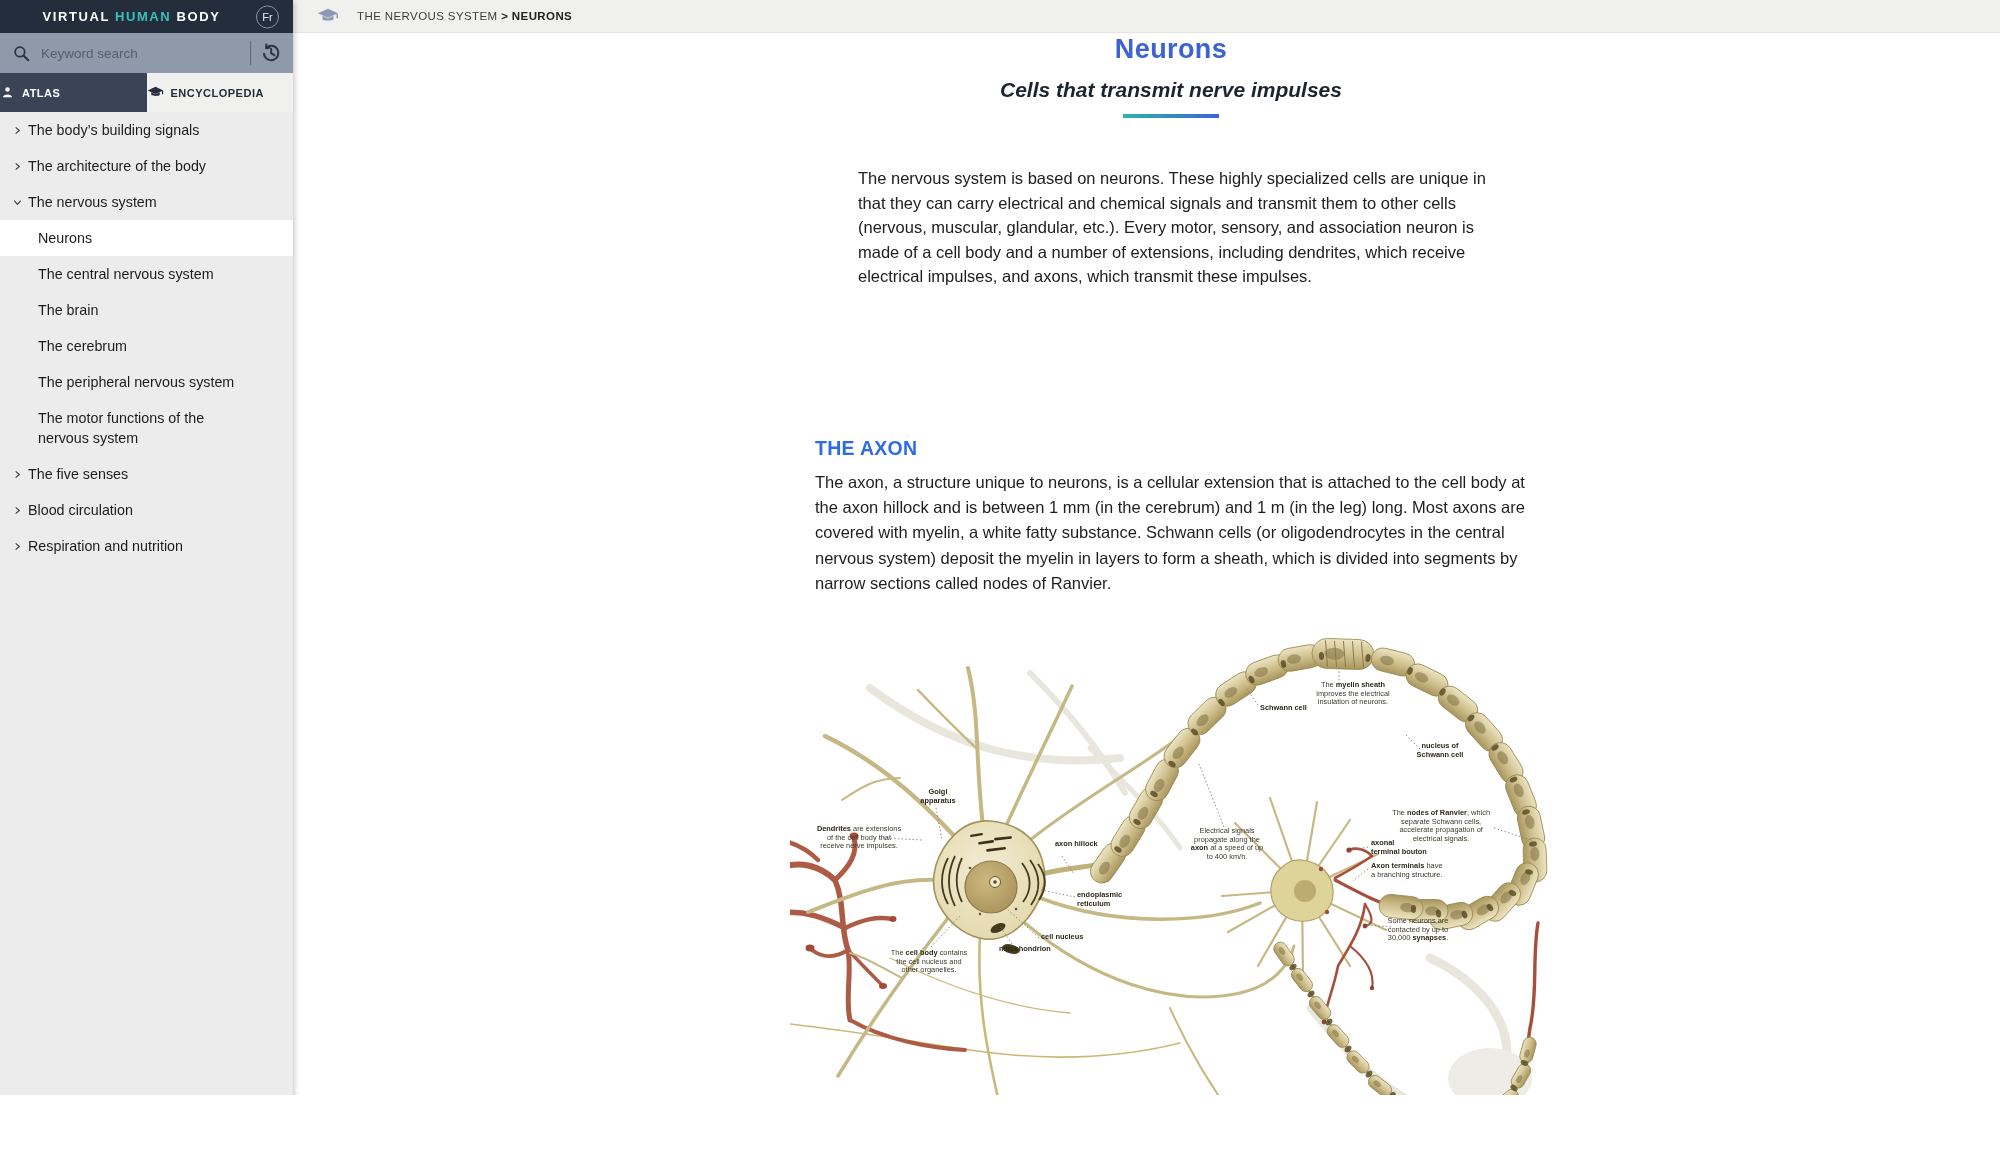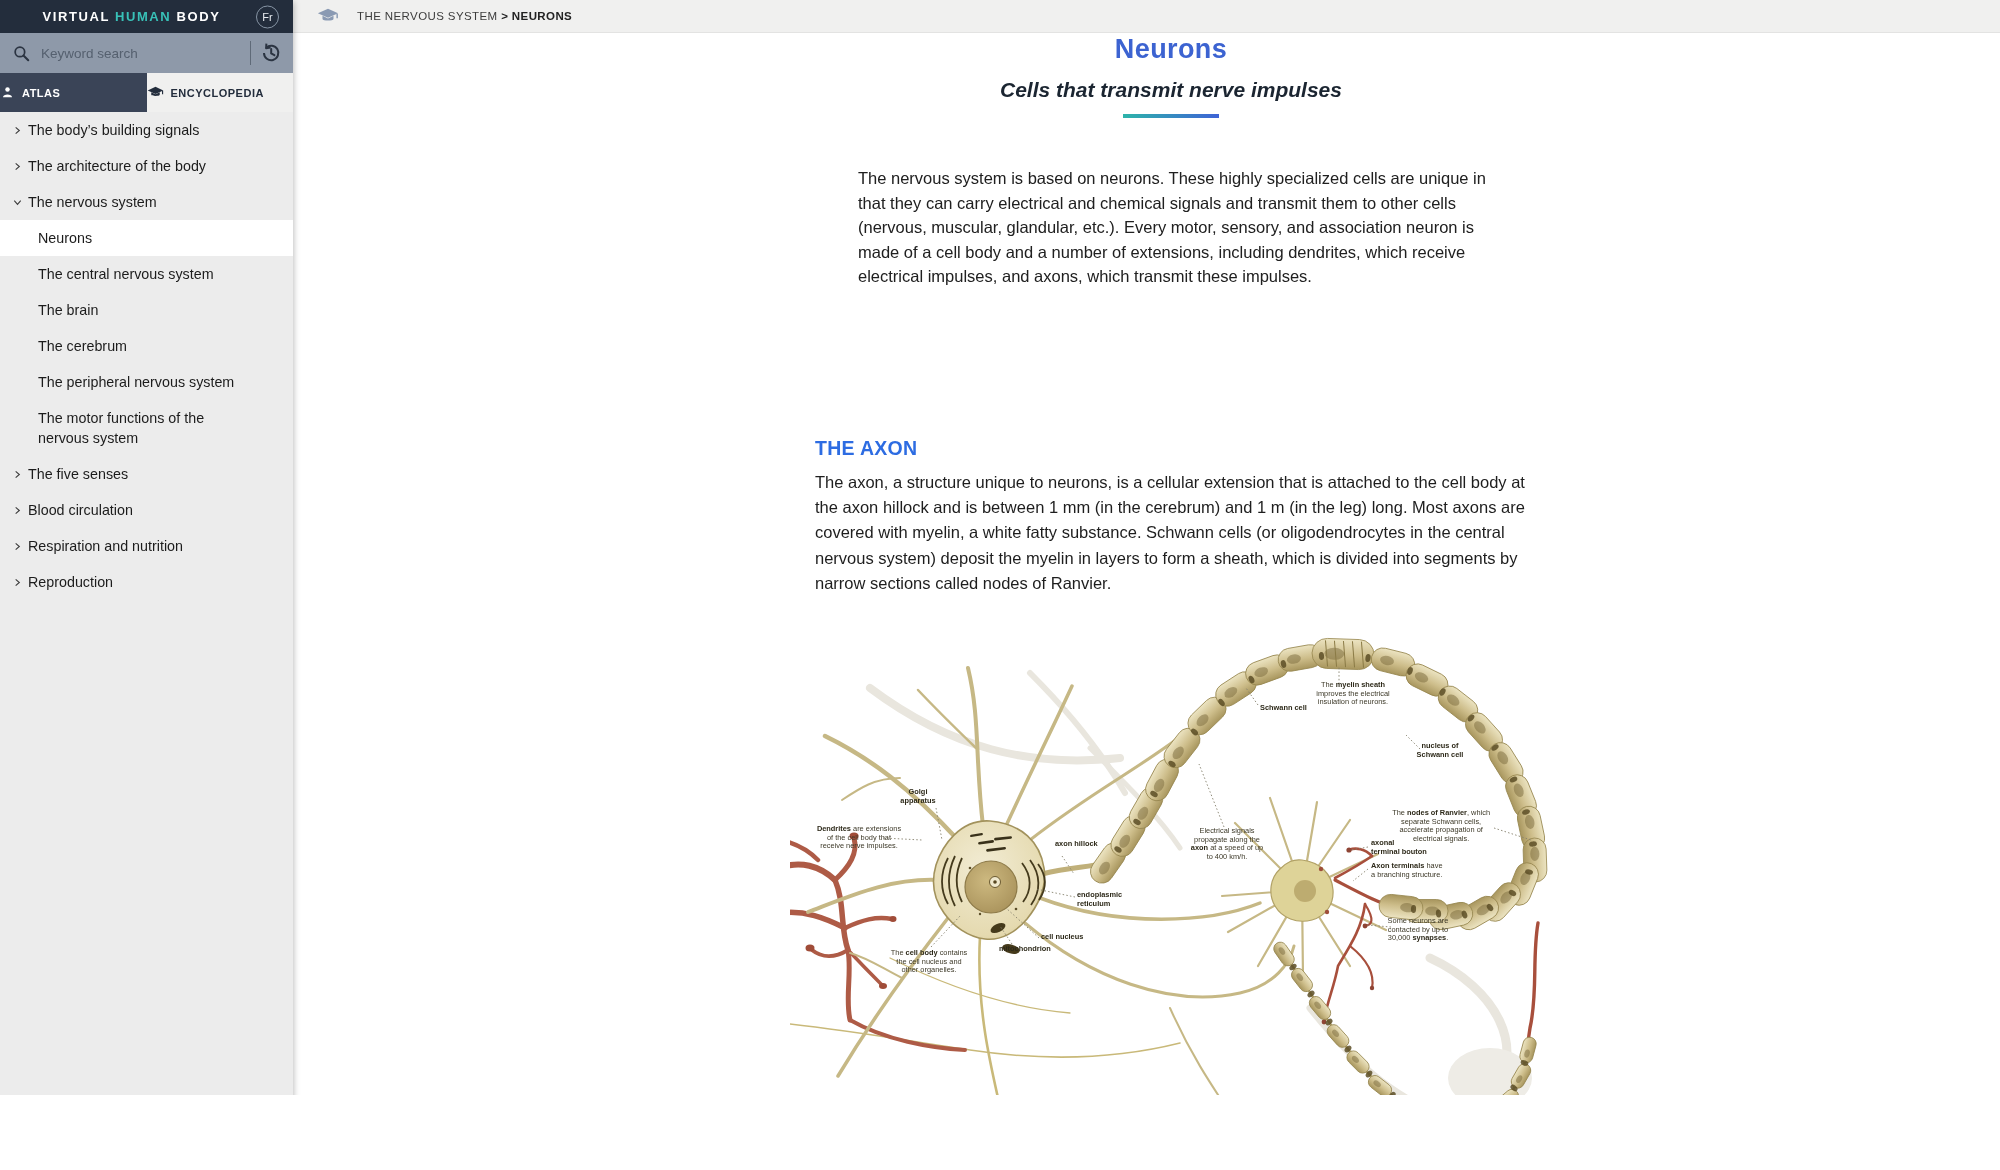--- a/index.html
+++ b/index.html
@@ -171,28 +171,20 @@
           <span>Blood circulation</span>
         </div>
         <div class="tree-item">
           <span class="chev">
             <svg viewBox="0 0 24 24">
               <path d="M8 5l8 7-8 7" fill="none" stroke="currentColor" stroke-width="2.4"></path>
             </svg>
           </span>
           <span>Respiration and nutrition</span>
         </div>
-        <div class="tree-item">
-          <span class="chev">
-            <svg viewBox="0 0 24 24">
-              <path d="M8 5l8 7-8 7" fill="none" stroke="currentColor" stroke-width="2.4"></path>
-            </svg>
-          </span>
-          <span>Reproduction</span>
-        </div>
       </div>
     <div class="sb-footer">
       <svg viewBox="0 0 24 24" width="22" height="22">
         <circle cx="11" cy="13" r="8.2" fill="none" stroke="#1f2a38" stroke-width="1.8"></circle>
         <circle cx="11" cy="13" r="4.4" fill="none" stroke="#1f2a38" stroke-width="1.7"></circle>
         <circle cx="11" cy="13" r="1.5" fill="#1f2a38"></circle>
         <line x1="11" y1="13" x2="18.5" y2="5.5" stroke="#1f2a38" stroke-width="1.8"></line>
         <path d="M17,3.2 L21.5,2.6 L20.6,7 Z" fill="#1f2a38"></path>
       </svg>
       <span>TEST YOUR KNOWLEDGE</span>
@@ -571,21 +563,21 @@
             <div><span>improves the electrical</span></div>
             <div><span>insulation of neurons.</span></div>
           </div>
           <div class="illu-label" style="left: 470px; top: 76px;">
             <div><b>Schwann cell</b></div>
           </div>
           <div class="illu-label c" style="left: 650px; top: 114px;">
             <div><b>nucleus of</b></div>
             <div><b>Schwann cell</b></div>
           </div>
-          <div class="illu-label c" style="left: 128px; top: 160px; text-align: center;">
+          <div class="illu-label c" style="left: 148px; top: 160px; text-align: center;">
             <div><b>Golgi</b></div>
             <div><b>apparatus</b></div>
           </div>
           <div class="illu-label c" style="left: 69px; top: 197px;">
             <div><b>Dendrites</b><span> are extensions</span></div>
             <div><span>of the cell body that</span></div>
             <div><span>receive nerve impulses.</span></div>
           </div>
           <div class="illu-label" style="left: 265px; top: 212px;">
             <div><b>axon hillock</b></div>

